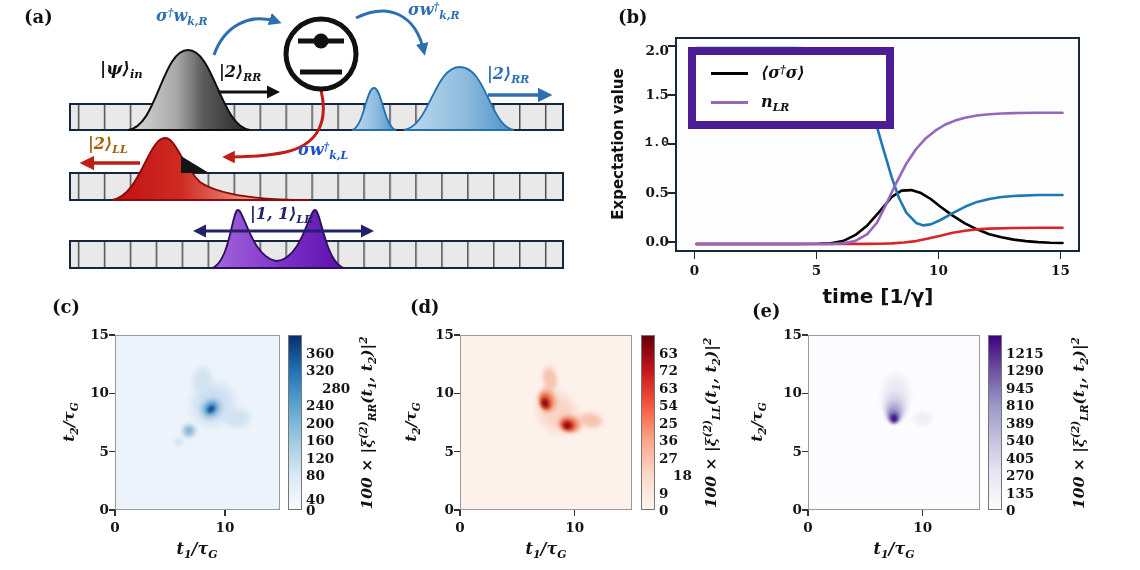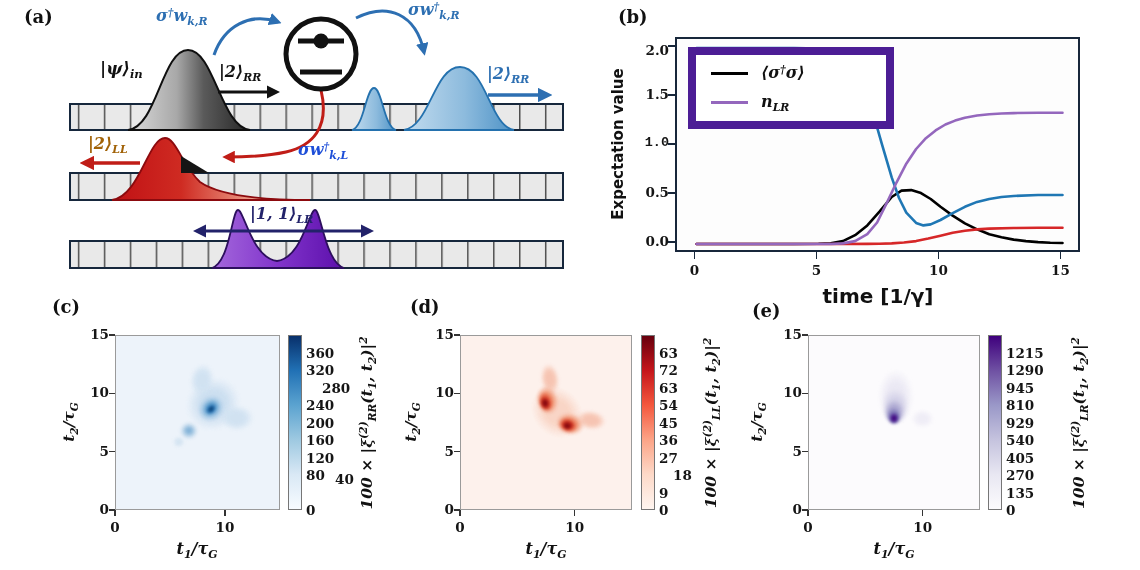--- a/index.html
+++ b/index.html
@@ -182,21 +182,21 @@
       <div style="position: absolute; left: -6px; top: 174.25px; width: 6px; height: 1.5px; background: rgb(51, 51, 51);"></div>
       <div class="tk" style="position: absolute; left: -42px; top: 166px; width: 36px; text-align: right;">0</div>
       <div style="position: absolute; left: -6px; top: 115.917px; width: 6px; height: 1.5px; background: rgb(51, 51, 51);"></div>
       <div class="tk" style="position: absolute; left: -42px; top: 107.667px; width: 36px; text-align: right;">5</div>
       <div style="position: absolute; left: -6px; top: 57.5833px; width: 6px; height: 1.5px; background: rgb(51, 51, 51);"></div>
       <div class="tk" style="position: absolute; left: -42px; top: 49.3333px; width: 36px; text-align: right;">10</div>
       <div style="position: absolute; left: -6px; top: -0.75px; width: 6px; height: 1.5px; background: rgb(51, 51, 51);"></div>
       <div class="tk" style="position: absolute; left: -42px; top: -9px; width: 36px; text-align: right;">15</div>
       <div class="cbar" style="left: 173px; top: 0px; width: 14px; height: 175px; background: linear-gradient(to top, rgb(247, 251, 255) 0%, rgb(217, 232, 245) 20%, rgb(158, 201, 225) 40%, rgb(91, 163, 208) 60%, rgb(33, 113, 181) 80%, rgb(8, 48, 107) 100%);"></div>
       <div class="tk" style="position: absolute; left: 191px; top: 167px; width: 46px;">0</div>
-      <div class="tk" style="position: absolute; left: 191px; top: 136px; width: 46px; margin-left: 29px;">40</div>
+      <div class="tk" style="position: absolute; left: 191px; top: 156px; width: 46px;">40</div>
       <div class="tk" style="position: absolute; left: 191px; top: 132px; width: 46px;">80</div>
       <div class="tk" style="position: absolute; left: 191px; top: 114.5px; width: 46px;">120</div>
       <div class="tk" style="position: absolute; left: 191px; top: 97px; width: 46px;">160</div>
       <div class="tk" style="position: absolute; left: 191px; top: 79.5px; width: 46px;">200</div>
       <div class="tk" style="position: absolute; left: 191px; top: 62px; width: 46px;">240</div>
       <div class="tk" style="position: absolute; left: 207px; top: 44.5px; width: 46px;">280</div>
       <div class="tk" style="position: absolute; left: 191px; top: 27px; width: 46px;">320</div>
       <div class="tk" style="position: absolute; left: 191px; top: 9.5px; width: 46px;">360</div>
     </div>
   <div class="rlab" style="left:68px;top:422px;"><span>t</span><sub>2</sub><span>/τ</span><sub>G</sub></div>
@@ -229,21 +229,21 @@
       <div style="position: absolute; left: -6px; top: 57.5833px; width: 6px; height: 1.5px; background: rgb(51, 51, 51);"></div>
       <div class="tk" style="position: absolute; left: -42px; top: 49.3333px; width: 36px; text-align: right;">10</div>
       <div style="position: absolute; left: -6px; top: -0.75px; width: 6px; height: 1.5px; background: rgb(51, 51, 51);"></div>
       <div class="tk" style="position: absolute; left: -42px; top: -9px; width: 36px; text-align: right;">15</div>
       <div class="cbar" style="left: 181px; top: 0px; width: 14px; height: 175px; background: linear-gradient(to top, rgb(255, 245, 240) 0%, rgb(253, 217, 200) 20%, rgb(252, 164, 135) 40%, rgb(244, 88, 62) 60%, rgb(197, 22, 27) 80%, rgb(103, 0, 13) 100%);"></div>
       <div class="tk" style="position: absolute; left: 199px; top: 167px; width: 46px;">0</div>
       <div class="tk" style="position: absolute; left: 199px; top: 149.5px; width: 46px;">9</div>
       <div class="tk" style="position: absolute; left: 213px; top: 132px; width: 46px;">18</div>
       <div class="tk" style="position: absolute; left: 199px; top: 114.5px; width: 46px;">27</div>
       <div class="tk" style="position: absolute; left: 199px; top: 97px; width: 46px;">36</div>
-      <div class="tk" style="position: absolute; left: 199px; top: 79.5px; width: 46px;">45</div>
+      <div class="tk" style="position: absolute; left: 199px; top: 79.5px; width: 46px;">25</div>
       <div class="tk" style="position: absolute; left: 199px; top: 62px; width: 46px;">54</div>
       <div class="tk" style="position: absolute; left: 199px; top: 44.5px; width: 46px;">63</div>
       <div class="tk" style="position: absolute; left: 199px; top: 27px; width: 46px;">72</div>
       <div class="tk" style="position: absolute; left: 199px; top: 9.5px; width: 46px;">63</div>
     </div>
   <div class="rlab" style="left:410px;top:422px;"><span>t</span><sub>2</sub><span>/τ</span><sub>G</sub></div>
   <div class="mlabel ctr" style="left:546px;top:548px;"><span>t</span><sub>1</sub><span>/τ</span><sub>G</sub></div>
   <div class="rlab" style="left:710px;top:423px;"><span>100 × |ξ</span><sup>(2)</sup><sub>LL</sub><span>(t</span><sub>1</sub><span>, t</span><sub>2</sub><span>)|</span><sup>2</sup></div>
 
   <span class="plabel" style="left:752px;top:300px;">(e)</span>
@@ -268,21 +268,21 @@
       <div style="position: absolute; left: -6px; top: 57.5833px; width: 6px; height: 1.5px; background: rgb(51, 51, 51);"></div>
       <div class="tk" style="position: absolute; left: -42px; top: 49.3333px; width: 36px; text-align: right;">10</div>
       <div style="position: absolute; left: -6px; top: -0.75px; width: 6px; height: 1.5px; background: rgb(51, 51, 51);"></div>
       <div class="tk" style="position: absolute; left: -42px; top: -9px; width: 36px; text-align: right;">15</div>
       <div class="cbar" style="left: 180px; top: 0px; width: 14px; height: 175px; background: linear-gradient(to top, rgb(252, 251, 253) 0%, rgb(232, 231, 242) 20%, rgb(197, 195, 222) 40%, rgb(154, 152, 200) 60%, rgb(111, 81, 163) 80%, rgb(63, 0, 125) 100%);"></div>
       <div class="tk" style="position: absolute; left: 198px; top: 167px; width: 46px;">0</div>
       <div class="tk" style="position: absolute; left: 198px; top: 149.5px; width: 46px;">135</div>
       <div class="tk" style="position: absolute; left: 198px; top: 132px; width: 46px;">270</div>
       <div class="tk" style="position: absolute; left: 198px; top: 114.5px; width: 46px;">405</div>
       <div class="tk" style="position: absolute; left: 198px; top: 97px; width: 46px;">540</div>
-      <div class="tk" style="position: absolute; left: 198px; top: 79.5px; width: 46px;">929</div>
+      <div class="tk" style="position: absolute; left: 198px; top: 79.5px; width: 46px;">389</div>
       <div class="tk" style="position: absolute; left: 198px; top: 62px; width: 46px;">810</div>
       <div class="tk" style="position: absolute; left: 198px; top: 44.5px; width: 46px;">945</div>
       <div class="tk" style="position: absolute; left: 198px; top: 27px; width: 46px;">1290</div>
       <div class="tk" style="position: absolute; left: 198px; top: 9.5px; width: 46px;">1215</div>
     </div>
   <div class="rlab" style="left:756px;top:422px;"><span>t</span><sub>2</sub><span>/τ</span><sub>G</sub></div>
   <div class="mlabel ctr" style="left:894px;top:548px;"><span>t</span><sub>1</sub><span>/τ</span><sub>G</sub></div>
   <div class="rlab" style="left:1078px;top:423px;"><span>100 × |ξ</span><sup>(2)</sup><sub>LR</sub><span>(t</span><sub>1</sub><span>, t</span><sub>2</sub><span>)|</span><sup>2</sup></div>
 
 </div>

